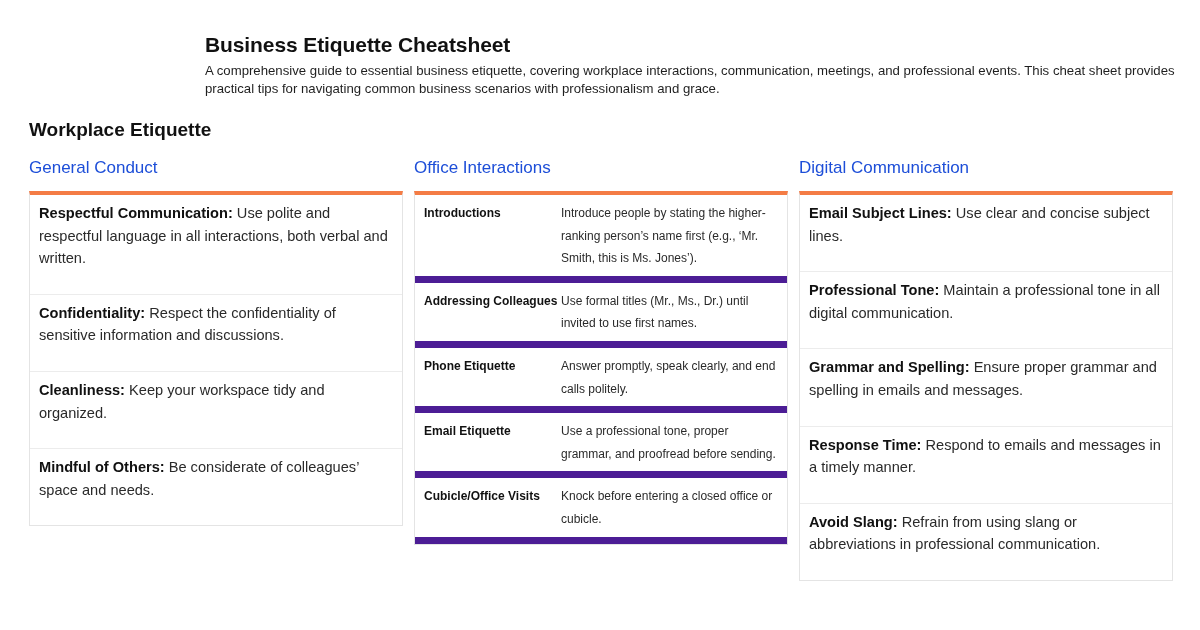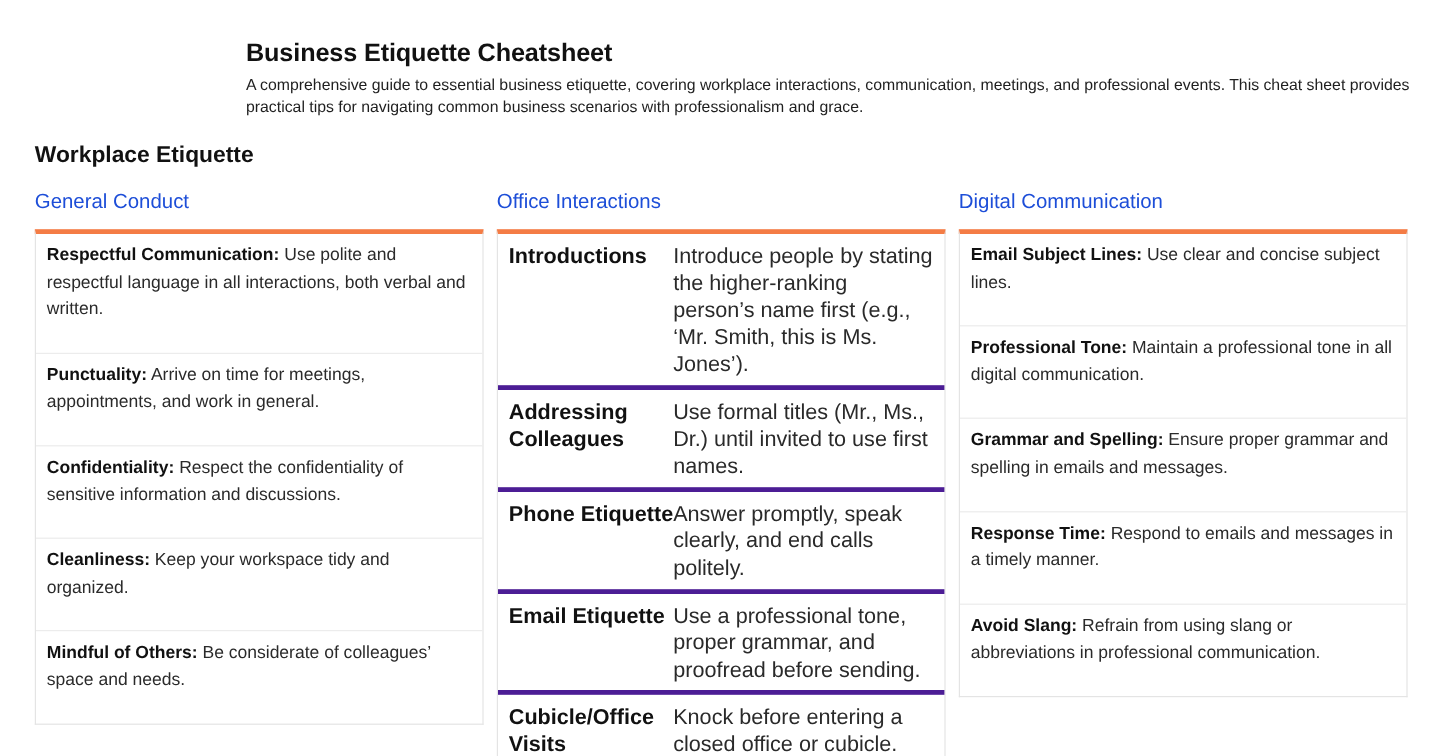--- a/index.html
+++ b/index.html
@@ -19,41 +19,40 @@
     .col { position: absolute; top: 157px; width: 374px; }
     .col.c1 { left: 29px; }
     .col.c2 { left: 414px; }
     .col.c3 { left: 799px; }
     .col-title { font-size: 17px; color: #1d4ed8; height: 34px; line-height: 22px; }
     .card { border-top: 4px solid #f47c45; border-left: 1px solid #e4e4e4; border-right: 1px solid #e4e4e4; border-bottom: 1px solid #e4e4e4; }
     .item { padding: 7px 9px 24px 9px; font-size: 14.6px; line-height: 22.6px; color: #2a2a2a; border-bottom: 1px solid #ececec; }
     .item:last-child { border-bottom: none; }
     .item b { color: #111; font-weight: bold; }
 
-    .row { display: flex; padding: 7px 9px 6px 9px; font-size: 18px; line-height: 22.6px; border-bottom: 4px solid #4c1d95; }
+    .row { display: flex; padding: 7px 9px 6px 9px; font-size: 12px; line-height: 22.6px; border-bottom: 7px solid #4c1d95; }
     .row .term { width: 137px; flex: none; font-weight: bold; color: #111; }
     .row .def { flex: 1; color: #2a2a2a; }
   </style>
 </head>
 <body>
 
 <div class="header">
   <div class="title-block">
     <h1 class="page-title">Business Etiquette Cheatsheet</h1>
     <p class="page-desc">A comprehensive guide to essential business etiquette, covering workplace interactions, communication, meetings, and professional events. This cheat sheet provides practical tips for navigating common business scenarios with professionalism and grace.</p>
   </div>
 </div>
 
 <h2 class="section-title">Workplace Etiquette</h2>
 
 <div class="col c1">
   <div class="col-title">General Conduct</div>
   <div class="card">
     <div class="item"><b>Respectful Communication:</b> <span>Use polite and respectful language in all interactions, both verbal and written.</span></div>
-    <div class="item"><b>Punctuality:</b> <span>Arrive on time for meetings, appointments, and work in general.</span></div>
     <div class="item"><b>Confidentiality:</b> <span>Respect the confidentiality of sensitive information and discussions.</span></div>
     <div class="item"><b>Cleanliness:</b> <span>Keep your workspace tidy and organized.</span></div>
     <div class="item"><b>Mindful of Others:</b> <span>Be considerate of colleagues’ space and needs.</span></div>
   </div>
 </div>
 
 <div class="col c2">
   <div class="col-title">Office Interactions</div>
   <div class="card">
     <div class="row">

